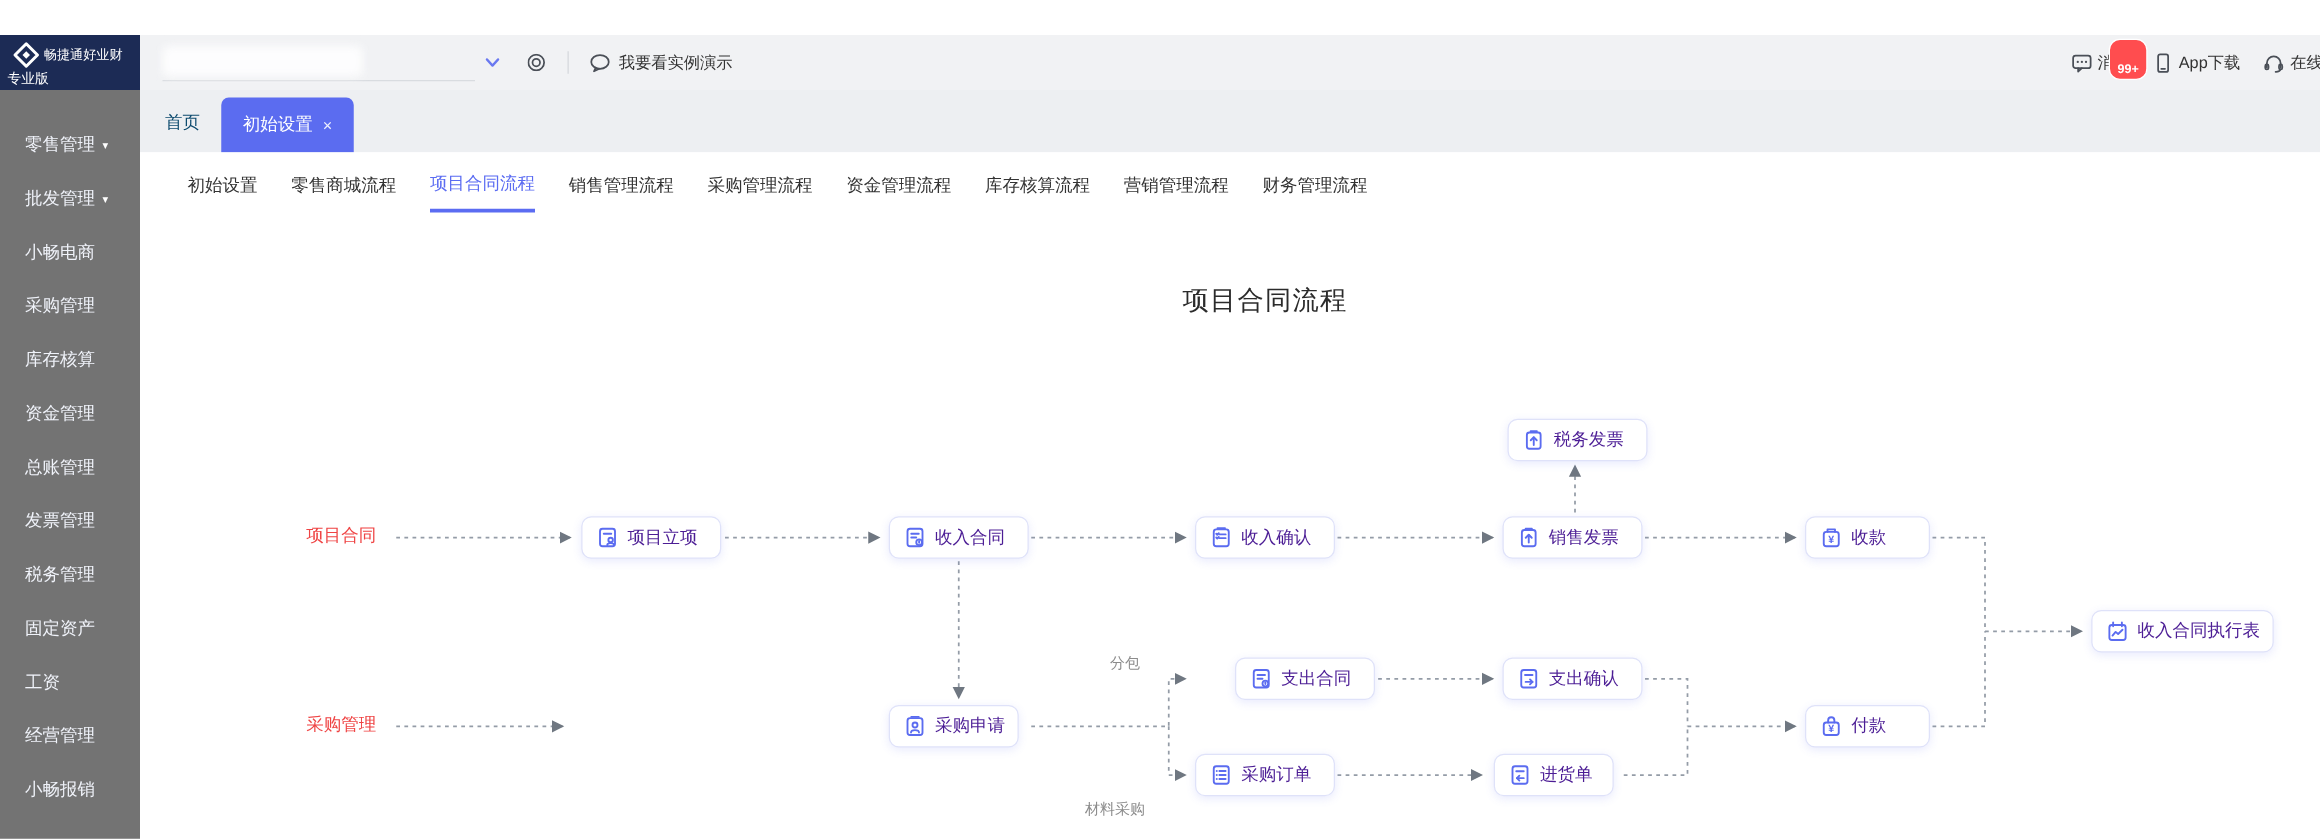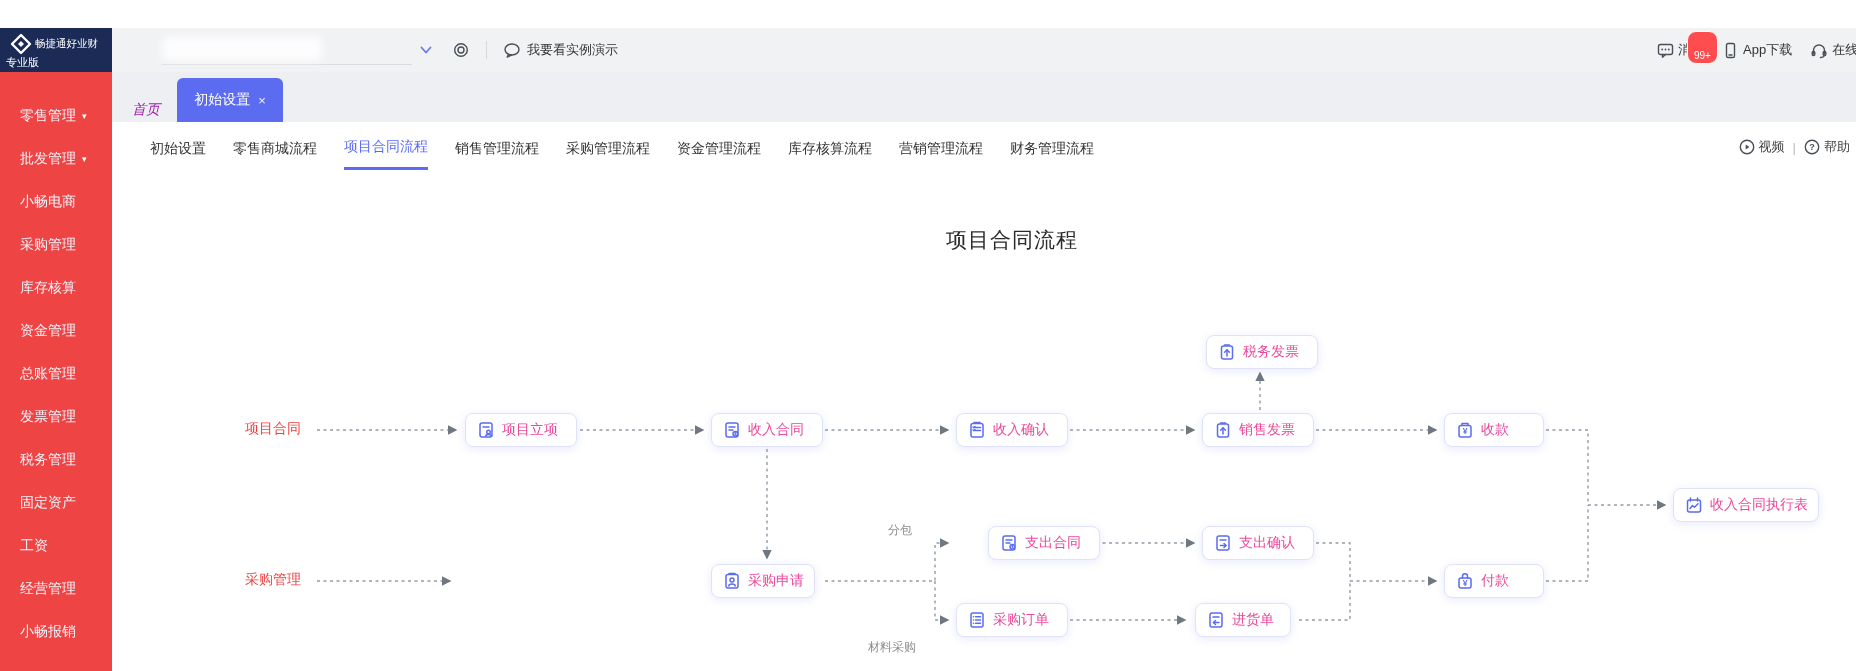--- a/index.html
+++ b/index.html
@@ -1,49 +1,49 @@
 <!DOCTYPE html>
 <html><head>
 <meta charset="utf-8">
 <style>
   * { box-sizing: border-box; margin: 0; padding: 0; }
   html,body { width:1856px; height:671px; overflow:hidden; background:#fff;
     font-family:"Liberation Sans","DejaVu Sans",sans-serif; }
   .topstrip { position:absolute; left:0; top:0; width:1856px; height:28px; background:#fff; }
 
   
-  .sidebar { position:absolute; left:0; top:28px; width:112px; height:643px; background:#ef4444; }
+  .sidebar { position:absolute; left:0; top:28px; width:112px; height:643px; background:#737373; }
   .logo-block { position:relative; width:112px; height:44px; background:#1c2b55; }
   .logo-mark { position:absolute; left:10px; top:5px; }
   .brand { position:absolute; left:35px; top:9px; color:#fff; font-size:10.5px; white-space:nowrap; }
   .edition { position:absolute; left:6px; top:27px; color:#fff; font-size:11px; }
   .side-items { margin-top:22px; }
   .side-item { height:43px; line-height:43px; padding-left:20px; color:#f0f3fa; font-size:14px;
     font-weight:500; white-space:nowrap; cursor:pointer; }
   .side-item .caret { font-size:9px; margin-left:6px; color:#fff; vertical-align:1px; }
 
   
   .topbar { position:absolute; left:112px; top:28px; width:1744px; height:44px; background:#f1f2f4; }
-  .tb-left { position:absolute; left:0; top:0; height:44px; display:flex; align-items:center;padding-left:32px; }
+  .tb-left { position:absolute; left:0; top:0; height:44px; display:flex; align-items:center; }
   .ws-box { position:relative; width:250px; height:30px; margin-left:18px; border-bottom:1px solid #d9dce0; }
   .ws-blur { position:absolute; left:0; top:2px; width:160px; height:24px; background:#fdfdfe;
     filter:blur(4px); border-radius:4px; }
   .chevron { margin-left:6px; }
   .gear-wrap { margin-left:18px; }
   .tb-div { width:1px; height:18px; background:#d5d8dc; margin:0 16px; }
   .demo-link { display:flex; align-items:center; gap:6px; font-size:13px; color:#333; cursor:pointer; }
   .tb-right { position:absolute; left:1545px; top:0; height:44px; display:flex; align-items:center; gap:18px; }
   .tb-item { position:relative; display:flex; align-items:center; gap:4px; font-size:13px; color:#333;
     cursor:pointer; white-space:nowrap; }
   .badge { position:absolute; left:30px; top:-10px; background:#ff4d4f; color:#fff; font-size:10px;
-    padding:18px 6px 2px; border-radius:9px; border:1.5px solid #fff; font-weight:normal; }
+    padding:18px 6px 2px; border-radius:9px; border:1.5px solid #fff; font-weight:bold; }
 
   
   .tabstrip { position:absolute; left:112px; top:72px; width:1744px; height:50px; background:#edeff2; }
-  .home-tab { position:absolute; left:20px; top:12px; height:50px; line-height:50px; font-size:14px; color:#a21caf; cursor:pointer;font-style:italic; }
+  .home-tab { position:absolute; left:20px; top:0; height:50px; line-height:50px; font-size:14px; color:#0c4a6e; cursor:pointer; }
   .active-tab { position:absolute; left:65px; top:6px; height:44px; width:106px; background:#5b6cf0;
     border-radius:6px 6px 0 0; color:#fff; font-size:14px; display:flex; align-items:center;
     justify-content:center; gap:8px; cursor:pointer; }
   .active-tab .close { font-size:13px; opacity:.9; cursor:pointer; }
 
   
   .content { position:absolute; left:112px; top:122px; width:1744px; height:549px; background:#fff; }
   .flow-tabs { position:absolute; left:0; top:0; width:100%; height:50px; display:flex; align-items:center;
     padding-left:38px; gap:27px; }
   .ftab { font-size:14px; color:#333; padding:14px 0 11px; cursor:pointer; white-space:nowrap; }
@@ -53,21 +53,21 @@
   .ft-right .sep { color:#bbb; margin:0 2px; }
   .ft-item { display:flex; align-items:center; gap:4px; cursor:pointer; }
 
   .canvas { position:absolute; left:0; top:0; width:1744px; height:549px; }
   .diagram-title { position:absolute; left:800px; top:104px; width:200px; text-align:center;
     font-size:21px; color:#2b2b2b; font-weight:500; letter-spacing:1px; }
   .row-label { position:absolute; font-size:14px; color:#ef4444; font-weight:500; }
   .branch-label { position:absolute; font-size:12px; color:#8c8c8c; }
   .node { position:absolute; height:34px; background:#fff; border:1px solid #dfe2f9; border-radius:8px;
     box-shadow:0 2px 8px rgba(95,107,240,.14); display:flex; align-items:center; gap:7px;
-    padding:0 11px; font-size:14px; color:#ec4899; cursor:pointer; white-space:nowrap; }
+    padding:0 11px; font-size:14px; color:#4c1d95; cursor:pointer; white-space:nowrap; }
   .nico { flex:none; }
   svg.conn { position:absolute; left:0; top:0; pointer-events:none; }
   .icon-stroke { stroke:#5b6cf0; fill:none; stroke-width:1.5; stroke-linecap:round; stroke-linejoin:round; }
   .hdr-stroke { stroke:#4a4f57; fill:none; stroke-width:1.4; stroke-linecap:round; stroke-linejoin:round; }
 </style>
 </head>
 <body>
 
 <div class="topstrip"></div>
 
@@ -336,31 +336,14 @@
   <div class="flow-tabs" style="background:#fff;">
     <div class="ftab">初始设置</div>
     <div class="ftab">零售商城流程</div>
     <div class="ftab active">项目合同流程</div>
     <div class="ftab">销售管理流程</div>
     <div class="ftab">采购管理流程</div>
     <div class="ftab">资金管理流程</div>
     <div class="ftab">库存核算流程</div>
     <div class="ftab">营销管理流程</div>
     <div class="ftab">财务管理流程</div>
-    <div class="ft-right">
-      <div class="ft-item">
-        <svg width="16" height="16" viewBox="0 0 16 16">
-          <circle class="hdr-stroke" cx="8" cy="8" r="6.7"></circle>
-          <path d="M6.7,5.5 L10.4,8 L6.7,10.5 Z" fill="#4a4f57"></path>
-        </svg>
-        <span>视频</span>
-      </div>
-      <span class="sep">|</span>
-      <div class="ft-item">
-        <svg width="16" height="16" viewBox="0 0 16 16">
-          <circle class="hdr-stroke" cx="8" cy="8" r="6.7"></circle>
-          <text x="8" y="11" text-anchor="middle" font-size="9" fill="#4a4f57" font-weight="bold">?</text>
-        </svg>
-        <span>帮助</span>
-      </div>
-    </div>
   </div>
 </div>
 
 </body></html>

